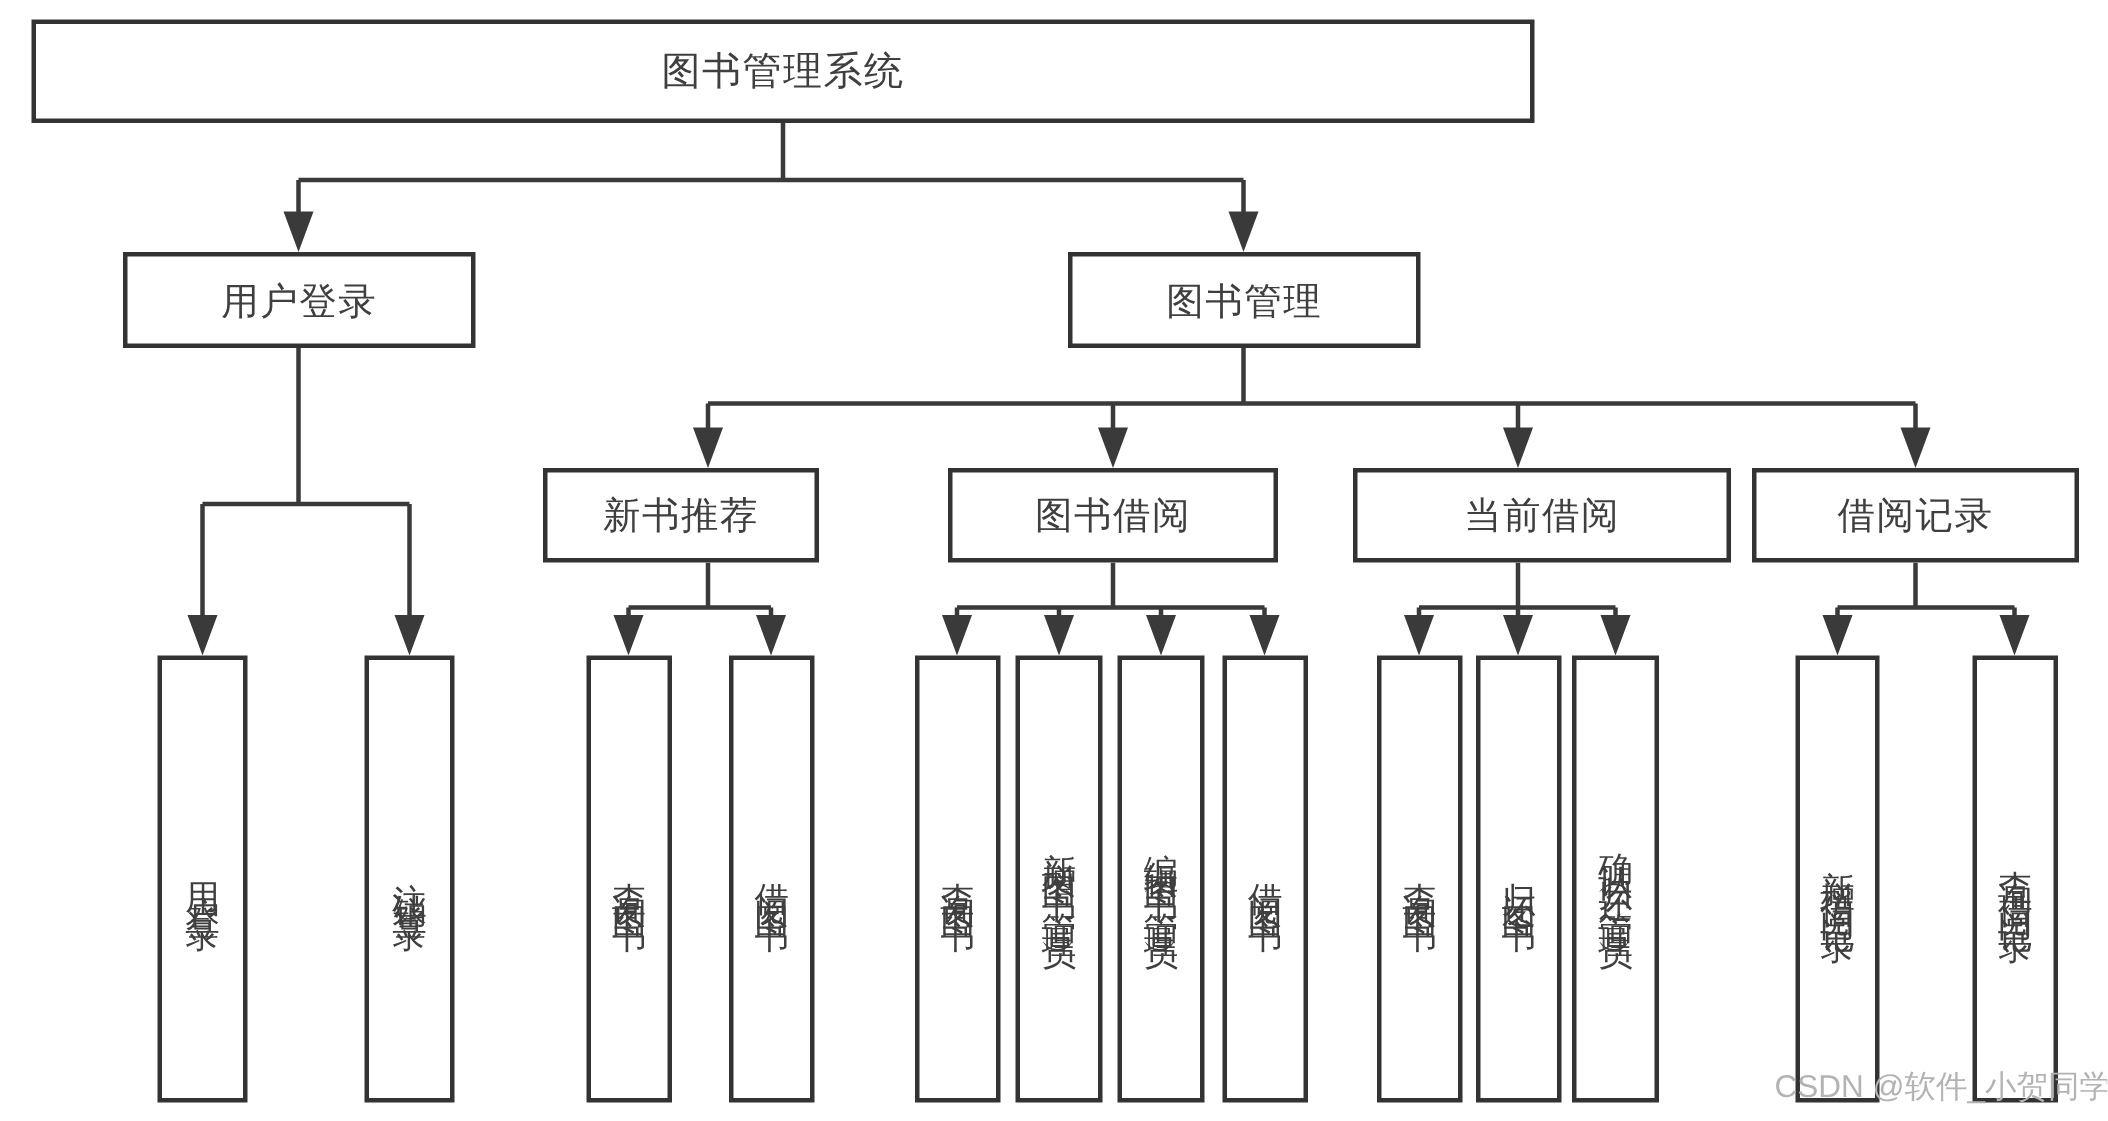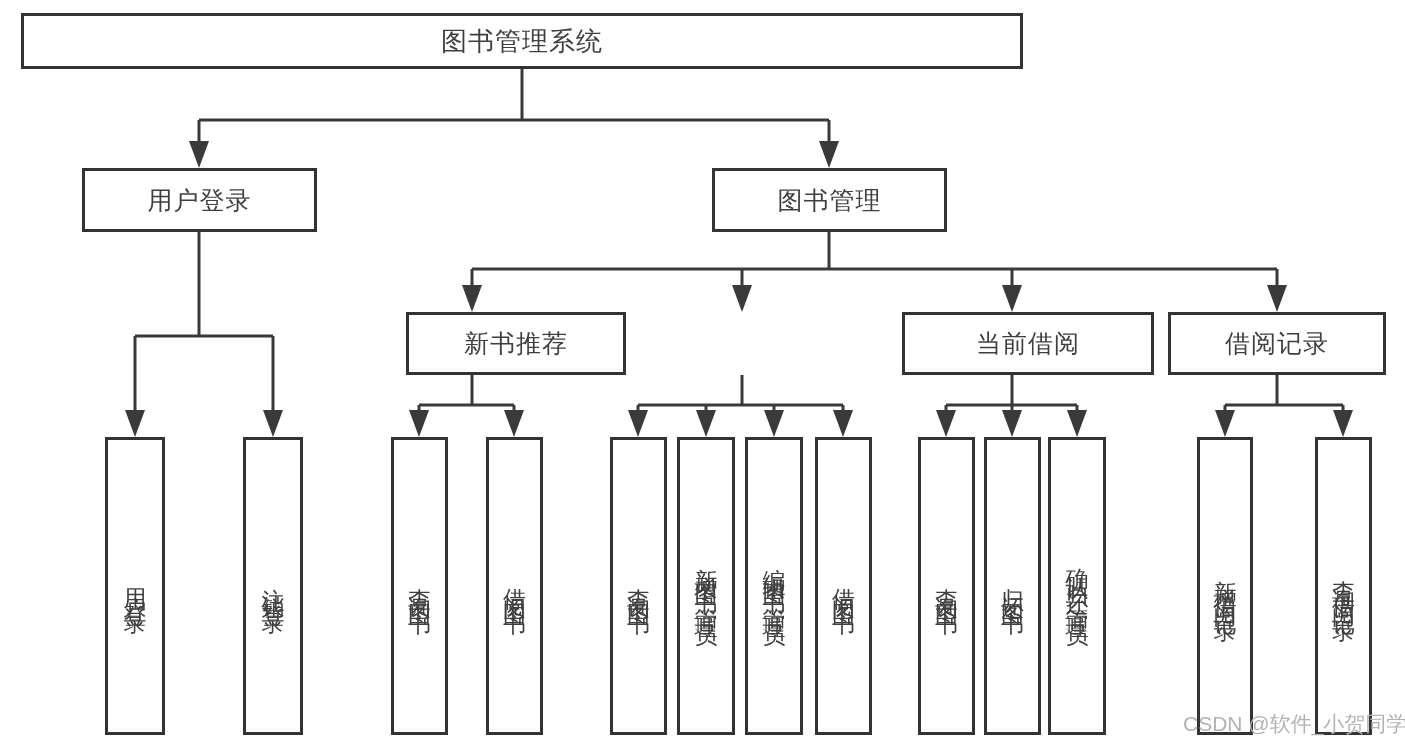--- a/index.html
+++ b/index.html
@@ -41,26 +41,27 @@
     </g>
     <path fill="#3a3a3a" stroke="none" d="M189 141H209L199 168Z M819 141H839L829 168Z
              M462 285H482L472 312Z M732 285H752L742 312Z M1002 285H1022L1012 312Z M1267 285H1287L1277 312Z
              M125 410H145L135 437Z M263 410H283L273 437Z
              M409 410H429L419 437Z M504 410H524L514 437Z
              M628 410H648L638 437Z M696 410H716L706 437Z M764 410H784L774 437Z M833 410H853L843 437Z
              M936 410H956L946 437Z M1002 410H1022L1012 437Z M1067 410H1087L1077 437Z
              M1215 410H1235L1225 437Z M1333 410H1353L1343 437Z"></path>
   </svg>
 
-  <div class="box box-h box-root" style="left:21px;top:13px;width:1002px;height:56px;">图书管理系统</div>
+  <div class="box box-h box-root" style="left:21px;top:13px;width:1002px;height:69px;">图书管理系统</div>
 
   <div class="box box-h" style="left:82px;top:168px;width:235px;height:64px;">用户登录</div>
   <div class="box box-h" style="left:712px;top:168px;width:235px;height:64px;">图书管理</div>
 
-  <div class="box box-h" style="left:362px;top:312px;width:220px;height:63px;margin-left:44px;">新书推荐</div>
+  <div class="box box-h" style="left:362px;top:312px;width:184px;height:63px;">新书推荐</div>
+  <div class="box box-h" style="left:632px;top:312px;width:220px;height:63px;">图书借阅</div>
   <div class="box box-h" style="left:902px;top:312px;width:252px;height:63px;">当前借阅</div>
   <div class="box box-h" style="left:1168px;top:312px;width:218px;height:63px;">借阅记录</div>
 
   <div class="box box-v" style="left:105px;top:437px;width:60px;height:298px;">用户登录</div>
   <div class="box box-v" style="left:243px;top:437px;width:60px;height:298px;">注销登录</div>
 
   <div class="box box-v" style="left:391px;top:437px;width:57px;height:298px;">查询图书</div>
   <div class="box box-v" style="left:486px;top:437px;width:57px;height:298px;">借阅图书</div>
 
   <div class="box box-v" style="left:610px;top:437px;width:57px;height:298px;">查询图书</div>

